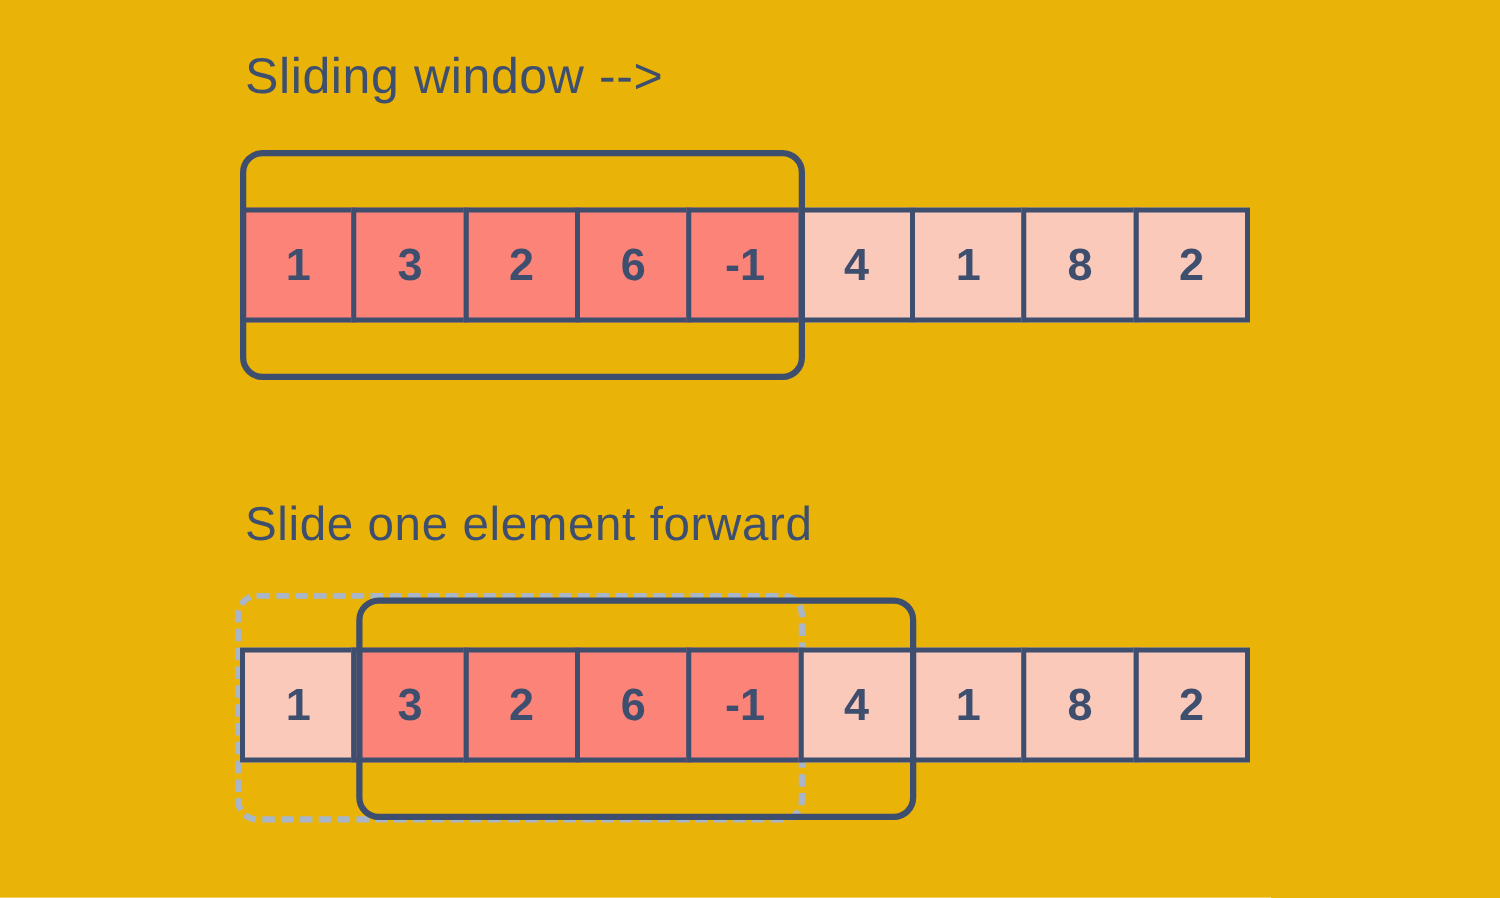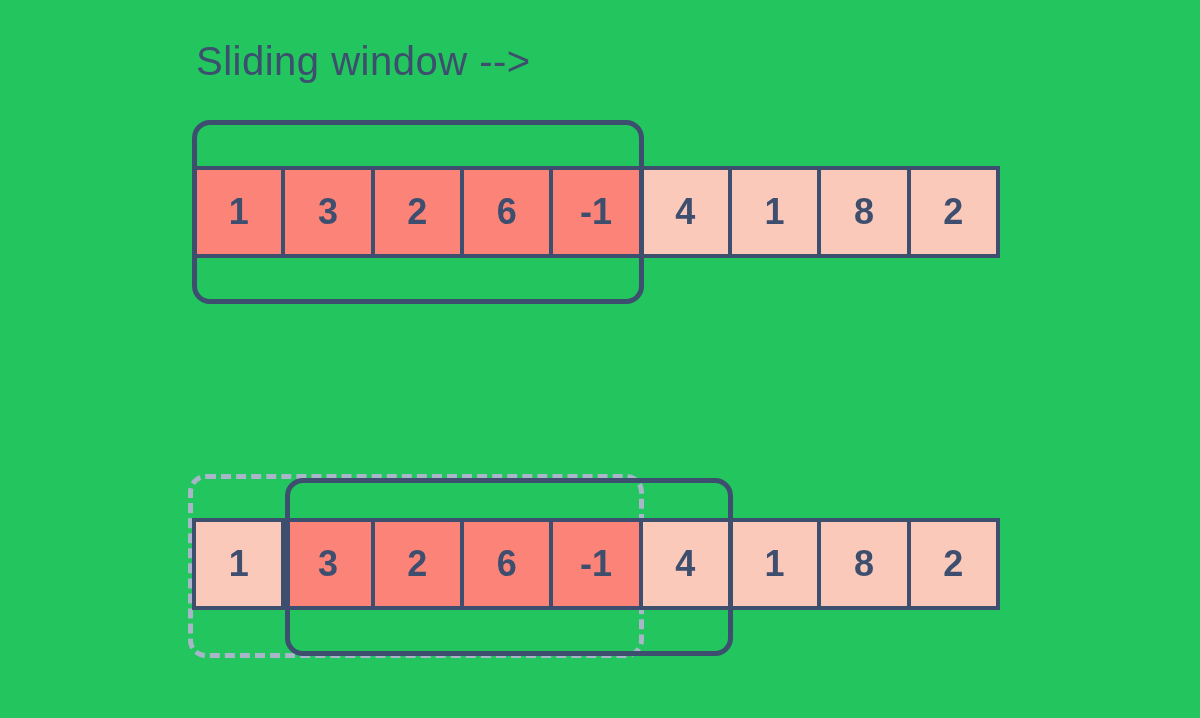--- a/index.html
+++ b/index.html
@@ -13,21 +13,21 @@
     height: 718px;
     font-family: "Liberation Sans", sans-serif;
     overflow: hidden;
     position: relative;
   }
 
   .canvas {
     position: relative;
     width: 1200px;
     height: 718px;
-    background: #22c55e;
+    background: #eab308;
   }
 
   
   .caption {
     position: absolute;
     color: #3d4e6e;
     font-family: "Liberation Sans", sans-serif;
     font-weight: 400;
     letter-spacing: 0.5px;
     white-space: nowrap;
@@ -141,20 +141,21 @@
     <div class="cell active" style="background: rgb(251, 131, 119);">3</div>
     <div class="cell active" style="background: rgb(251, 131, 119);">2</div>
     <div class="cell active" style="background: rgb(251, 131, 119);">6</div>
     <div class="cell active" style="background: rgb(251, 131, 119);">-1</div>
     <div class="cell" style="background: rgb(251, 201, 186);">4</div>
     <div class="cell" style="background: rgb(251, 201, 186);">1</div>
     <div class="cell" style="background: rgb(251, 201, 186);">8</div>
     <div class="cell" style="background: rgb(251, 201, 186);">2</div>
   </div>
 
+  <div class="caption" id="caption-2">Slide one element forward</div>
 
   <div class="window dashed" id="window-row-2-old"></div>
 
   <div class="window" id="window-row-2-new"></div>
 
   <div class="array-row" id="array-row-2">
     <div class="cell" style="background: rgb(251, 201, 186);">1</div>
     <div class="cell active" style="background: rgb(251, 131, 119);">3</div>
     <div class="cell active" style="background: rgb(251, 131, 119);">2</div>
     <div class="cell active" style="background: rgb(251, 131, 119);">6</div>

